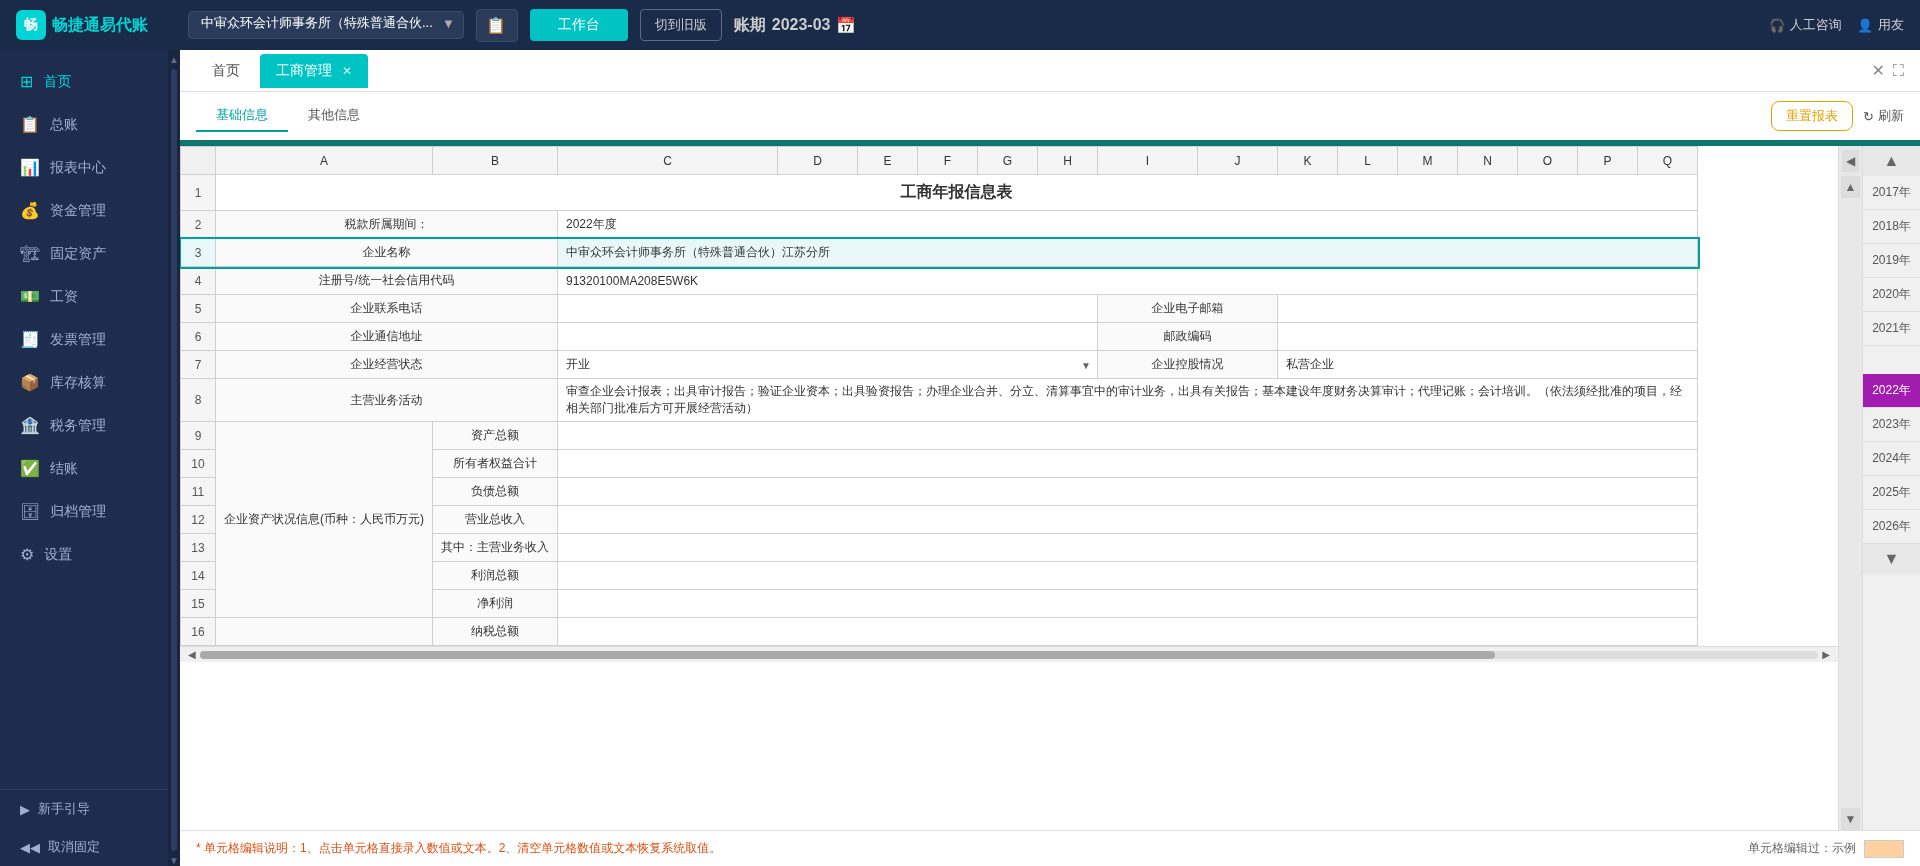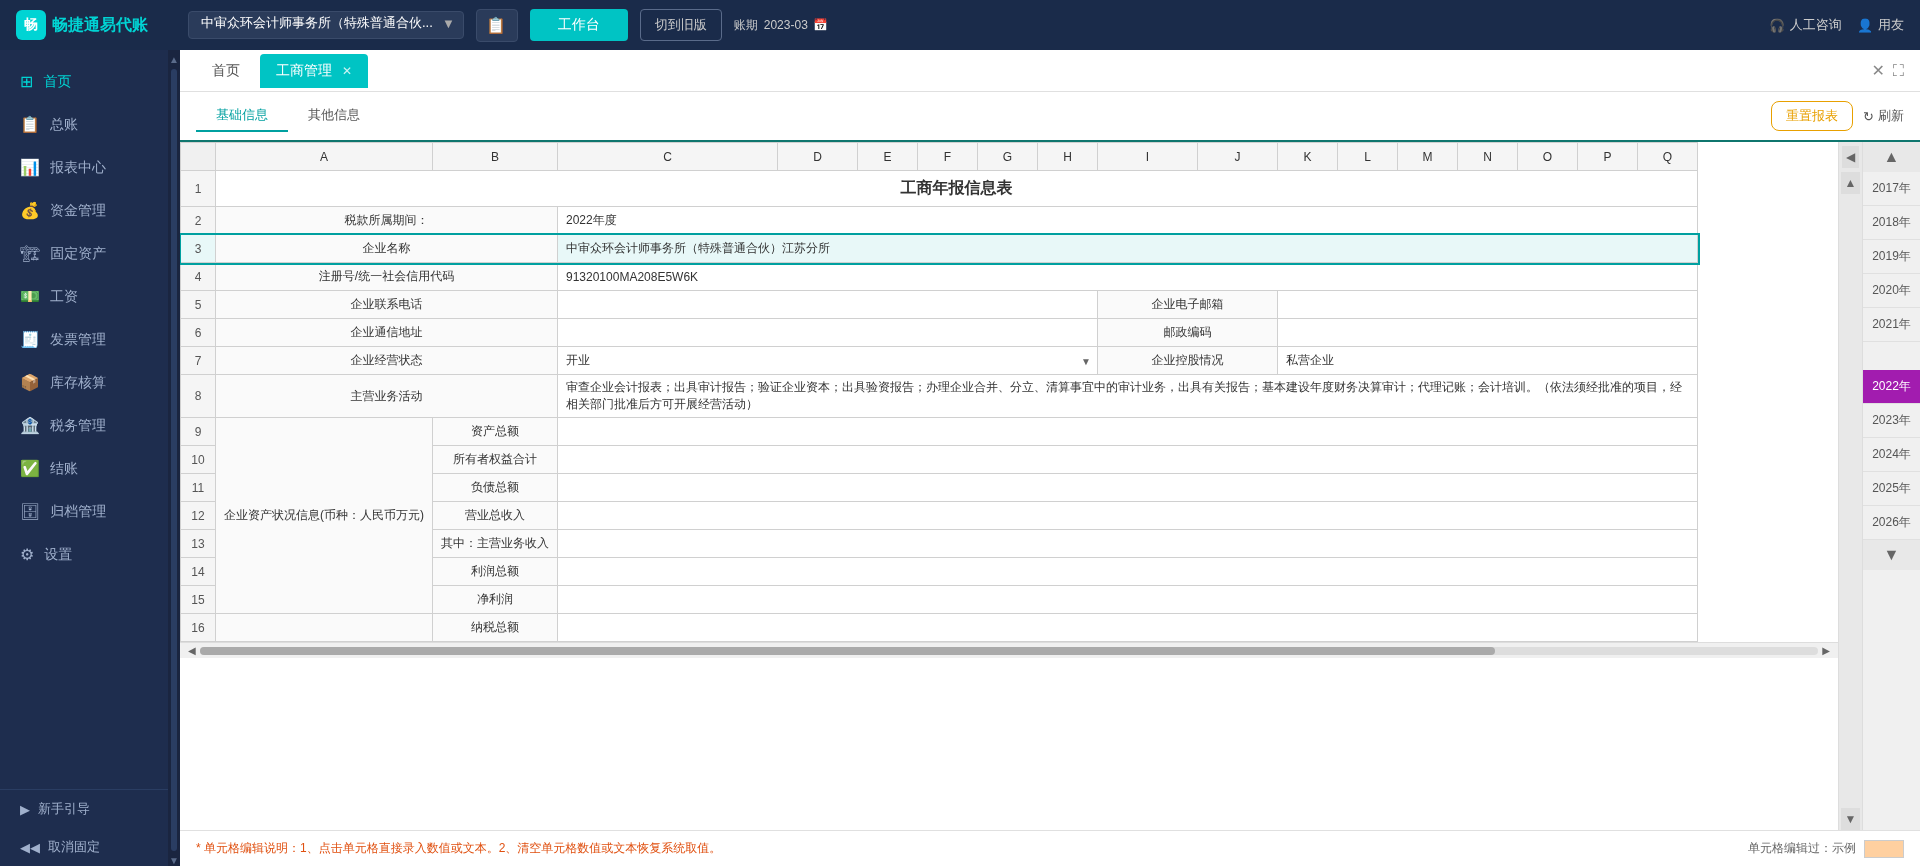--- a/index.html
+++ b/index.html
@@ -75,24 +75,25 @@
       background: transparent;
       border: 1px solid #5a6b8a;
       color: #ccc;
       padding: 6px 14px;
       border-radius: 4px;
       cursor: pointer;
       font-size: 13px;
     }
     .period-info {
       color: #ccc;
-      font-size: 12px;
+      font-size: 16px;
       display: flex;
       align-items: center;
       gap: 6px;
+      font-weight: bold;
     }
     .header-right {
       margin-left: auto;
       display: flex;
       align-items: center;
       gap: 16px;
       color: #ccc;
       font-size: 13px;
     }
     .header-right .service {
@@ -186,21 +187,21 @@
     }
     .tab-home { color: #555; }
 
     
     .content-toolbar {
       background: white;
       padding: 8px 16px;
       display: flex;
       align-items: center;
       justify-content: space-between;
-      border-bottom: 2px solid #0f766e;
+      border-bottom: 6px solid #0f766e;
     }
     .sub-tabs {
       display: flex;
       gap: 0;
     }
     .sub-tab {
       padding: 6px 20px;
       font-size: 13px;
       cursor: pointer;
       color: #555;

